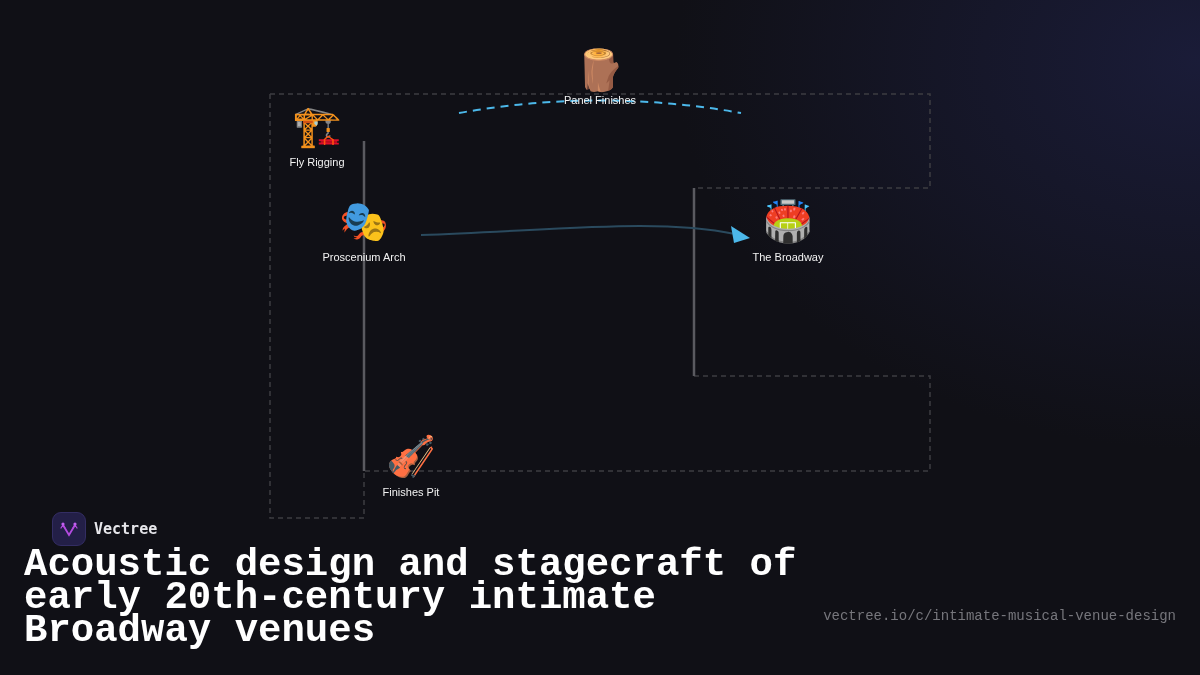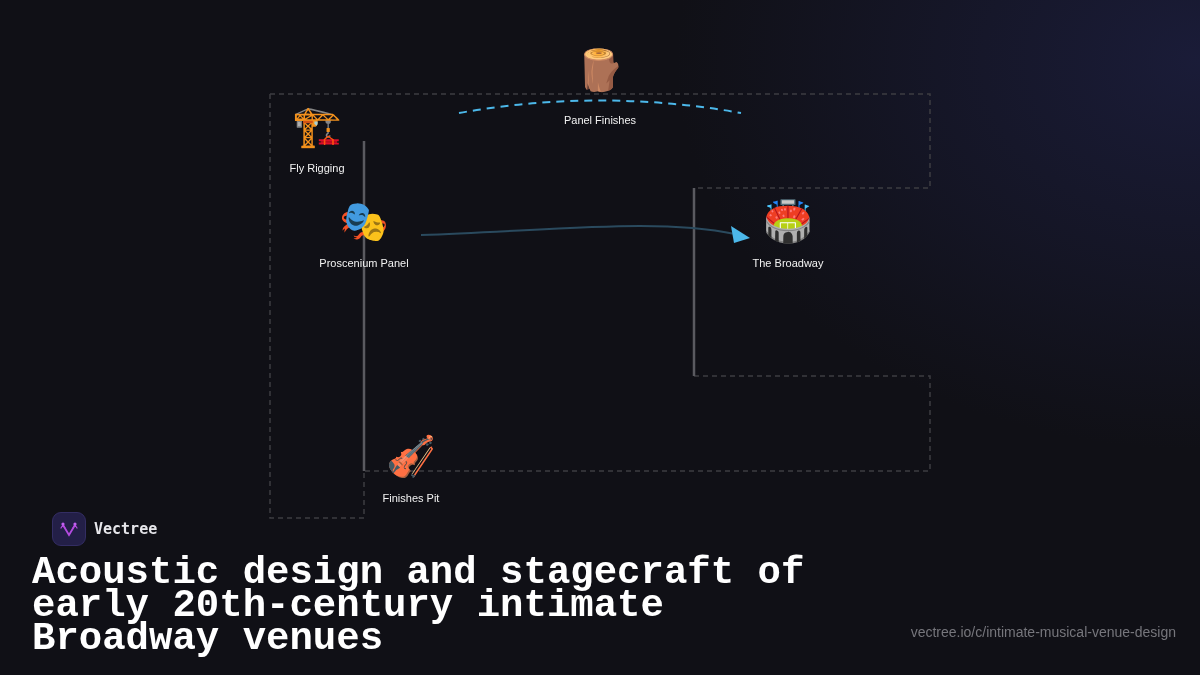--- a/index.html
+++ b/index.html
@@ -5,28 +5,28 @@
   html,body{margin:0;padding:0;}
   body{width:1200px;height:675px;overflow:hidden;position:relative;
     background:#101016;
     font-family:"Liberation Sans",sans-serif;}
   .bg-glow{position:absolute;inset:0;
     background:radial-gradient(ellipse 700px 520px at 1200px 60px, rgba(28,30,62,0.85), rgba(16,16,22,0) 75%);
     pointer-events:none;}
   svg.canvas{position:absolute;left:0;top:0;}
   .node{position:absolute;display:flex;flex-direction:column;align-items:center;transform:translateX(-50%);}
   .node .emoji{font-size:40px;line-height:48px;height:48px;}
-  .node .label{color:#f2f2f2;font-size:11px;margin-top:12px;white-space:nowrap;}
+  .node .label{color:#f2f2f2;font-size:11px;margin-top:6px;white-space:nowrap;}
   .brand{position:absolute;left:24px;top:512px;display:flex;align-items:center;gap:8px;padding-left:28px;}
   .brand .logo{width:34px;height:34px;border-radius:9px;background:#231f47;
     border:1px solid #332d63;box-sizing:border-box;display:flex;align-items:center;justify-content:center;}
   .brand .name{color:#e6e6ea;font-family:"DejaVu Sans Mono",monospace;font-weight:bold;font-size:15px;}
-  .title{position:absolute;left:24px;top:549px;width:820px;margin:8px;color:#ffffff;
+  .title{position:absolute;left:24px;top:549px;width:820px;margin:0;color:#ffffff;
     font-family:"Liberation Mono",monospace;font-weight:bold;font-size:39px;line-height:33px;letter-spacing:0px;}
-  .url{position:absolute;right:24px;top:624px;color:#76767c;font-family:Liberation Sans, sans-serif;font-size:14px;}
+  .url{position:absolute;right:24px;top:608px;color:#76767c;font-family:Liberation Mono, monospace;font-size:14px;}
 </style>
 </head>
 <body>
 
 <div class="bg-glow"></div>
 
 <svg class="canvas" width="1200" height="675">
 
   <g fill="none" stroke="#3c3c42" stroke-width="1.5" stroke-dasharray="5 4">
     <path d="M270,94 L930,94 L930,188 L694,188"></path>
@@ -40,31 +40,31 @@
   </g>
 
   <path d="M459,113 Q600,88 741,113" fill="none" stroke="#4cb8ea" stroke-width="2" stroke-dasharray="8 6"></path>
 
   <path d="M421,235 C560,230 660,218 735,234" fill="none" stroke="#2a4a5e" stroke-width="2"></path>
   <polygon points="750,238 731,226 734,243" fill="#4cb8ea"></polygon>
 </svg>
 
 <div class="node" style="left:600px;top:46px;">
   <span class="emoji">🪵</span>
-  <span class="label" style="margin-top:20px">Panel Finishes</span>
+  <span class="label" style="margin-top:0">Panel Finishes</span>
 </div>
 
 <div class="node" style="left:317px;top:102px;">
   <span class="emoji">🏗️</span>
   <span class="label">Fly Rigging</span>
 </div>
 
 <div class="node" style="left:364px;top:197px;">
   <span class="emoji">🎭</span>
-  <span class="label">Proscenium Panel</span>
+  <span class="label">Proscenium Arch</span>
 </div>
 
 <div class="node" style="left:788px;top:197px;">
   <span class="emoji">🏟️</span>
   <span class="label">The Broadway</span>
 </div>
 
 <div class="node" style="left:411px;top:432px;">
   <span class="emoji">🎻</span>
   <span class="label">Finishes Pit</span>

